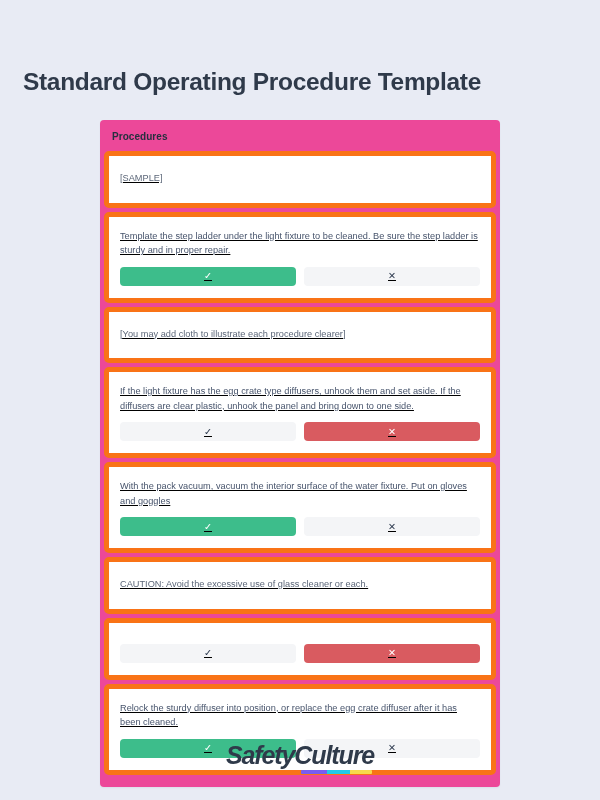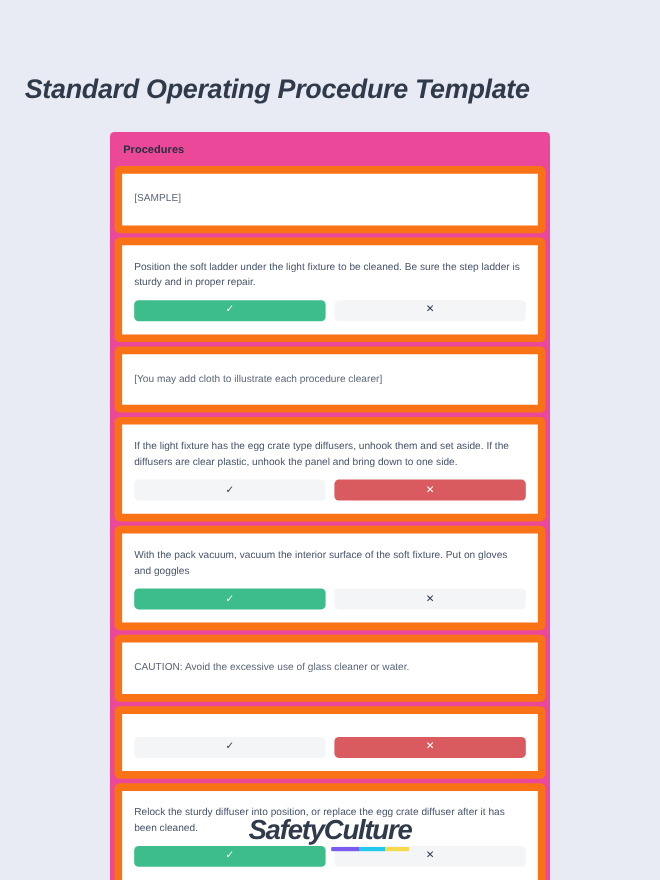--- a/index.html
+++ b/index.html
@@ -25,21 +25,20 @@
   .page-title {
     position: absolute;
     left: 0;
     top: 68px;
     width: 504px;
     text-align: center;
     font-size: 24.5px;
     font-weight: bold;
     letter-spacing: -0.3px;
     color: #2f3a4a;
-    font-style: italic;
   }
 
   
   .card {
     position: absolute;
     left: 100px;
     top: 120px;
     width: 400px;
     background: #ec4899;
     border-radius: 4px;
@@ -55,24 +54,25 @@
     letter-spacing: 0.05px;
   }
 
   
   .rows {
     display: block;
   }
   .proc-row {
     margin: 0 4px 4px 4px;
     background: #ffffff;
-    border: 7px solid #f97316;
+    border: 5px solid #f97316;
     border-radius: 5px;
     box-sizing: border-box;
     padding: 12px 11px 12px 11px;
+    text-decoration: underline;
   }
   .proc-row.note {
     padding-top: 15px;
     padding-bottom: 17px;
   }
   .proc-text {
     font-size: 9.2px;
     line-height: 14.5px;
     color: #46536b;
     letter-spacing: 0.02px;
@@ -165,21 +165,21 @@
 
   <div class="page-title">Standard Operating Procedure Template</div>
 
   <div class="card">
     <div class="card-header">Procedures</div>
     <div class="rows" id="rows-container">
         <div class="proc-row note">
           <div class="proc-text muted">[SAMPLE]</div>
         </div>
         <div class="proc-row">
-          <div class="proc-text">Position the soft ladder under the light fixture to be cleaned. Be sure the step ladder is sturdy and in proper repair.</div>
+          <div class="proc-text">Template the step ladder under the light fixture to be cleaned. Be sure the step ladder is sturdy and in proper repair.</div>
           <div class="btn-group">
             <button class="toggle-btn state-pass">
               <span class="glyph">✓</span>
             </button>
             <button class="toggle-btn state-off">
               <span class="glyph">✕</span>
             </button>
           </div>
         </div>
         <div class="proc-row note">
@@ -190,32 +190,32 @@
           <div class="btn-group">
             <button class="toggle-btn state-off">
               <span class="glyph">✓</span>
             </button>
             <button class="toggle-btn state-fail">
               <span class="glyph">✕</span>
             </button>
           </div>
         </div>
         <div class="proc-row">
-          <div class="proc-text">With the pack vacuum, vacuum the interior surface of the soft fixture. Put on gloves and goggles</div>
+          <div class="proc-text">With the pack vacuum, vacuum the interior surface of the water fixture. Put on gloves and goggles</div>
           <div class="btn-group">
             <button class="toggle-btn state-pass">
               <span class="glyph">✓</span>
             </button>
             <button class="toggle-btn state-off">
               <span class="glyph">✕</span>
             </button>
           </div>
         </div>
         <div class="proc-row note">
-          <div class="proc-text muted">CAUTION: Avoid the excessive use of glass cleaner or water.</div>
+          <div class="proc-text muted">CAUTION: Avoid the excessive use of glass cleaner or each.</div>
         </div>
         <div class="proc-row">
           <div class="btn-group">
             <button class="toggle-btn state-off">
               <span class="glyph">✓</span>
             </button>
             <button class="toggle-btn state-fail">
               <span class="glyph">✕</span>
             </button>
           </div>

